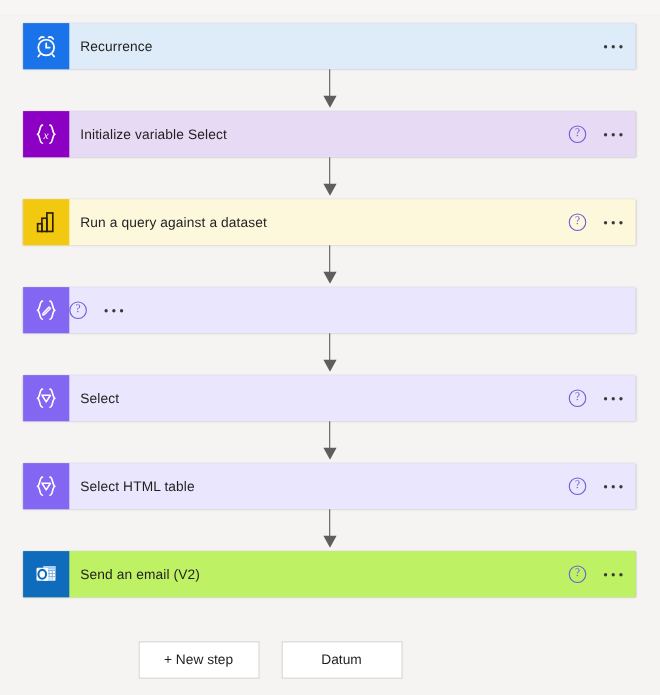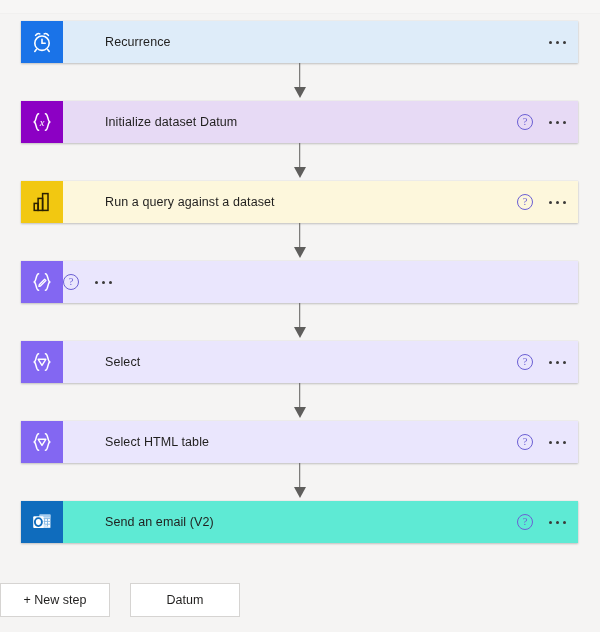--- a/index.html
+++ b/index.html
@@ -34,21 +34,20 @@
   }
   .card .title{
     flex:1 1 auto;
     display:flex;align-items:center;
     padding-left:10px;
     font-size:12.5px;
     color:#201f1e;
     letter-spacing:.1px;
     white-space:nowrap;
     overflow:hidden;
-    margin-left:32px;
   }
   .card .actions{
     flex:0 0 auto;
     display:flex;align-items:center;
     padding-right:10px;
     gap:14px;
   }
   .help{
     width:16px;height:16px;border-radius:50%;
     border:1.2px solid #6b5fd4;
@@ -69,21 +68,21 @@
 
   
   .card.v-blue{background:#deecf9;}
   .card.v-blue .iconbox{background:#1a73e8;}
   .card.v-violet{background:#e7daf5;}
   .card.v-violet .iconbox{background:#8c00c4;}
   .card.v-yellow{background:#fdf7dc;}
   .card.v-yellow .iconbox{background:#f2c811;}
   .card.v-lav{background:#eae6fd;}
   .card.v-lav .iconbox{background:#8367f2;}
-  .card.v-outlook{background:#5eead4;}
+  .card.v-outlook{background:#bef264;}
   .card.v-outlook .iconbox{background:#0f6cbd;}
 
   
   .connector{
     position:relative;height:38px;
     display:flex;justify-content:center;
   }
   .connector .stem{
     position:absolute;left:50%;top:0;
     transform:translateX(-50%);
@@ -94,21 +93,21 @@
     transform:translateX(-50%);
     width:0;height:0;
     border-left:6px solid transparent;
     border-right:6px solid transparent;
     border-top:11px solid #5f5e5c;
   }
 
   
   .footer{
     position:absolute;left:0;top:583px;width:491px;
-    display:flex;gap:20px;
+    display:flex;justify-content:center;gap:20px;
   }
   .btn{
     min-width:110px;height:34px;
     background:#ffffff;
     border:1px solid #d6d4d2;
     font-size:12.5px;color:#201f1e;
     display:flex;align-items:center;justify-content:center;
     cursor:pointer;
     font-family:"Liberation Sans",sans-serif;
     box-sizing:border-box;
@@ -147,21 +146,21 @@
         <span class="head"></span>
       </div>
       <div class="card v-violet">
         <div class="iconbox">
           <svg class="icon-svg" width="26" height="26" viewBox="0 0 26 26">
       <path d="M9.6 4.8 C6.8 4.8 7.6 11.6 5.4 13 C7.6 14.4 6.8 21.2 9.6 21.2" fill="none" stroke="#fff" stroke-width="1.5" stroke-linecap="round"></path>
       <path d="M16.4 4.8 C19.2 4.8 18.4 11.6 20.6 13 C18.4 14.4 19.2 21.2 16.4 21.2" fill="none" stroke="#fff" stroke-width="1.5" stroke-linecap="round"></path>
       <text x="13" y="17.2" text-anchor="middle" fill="#fff" font-family="Liberation Serif, serif" font-style="italic" font-size="10.5">x</text>
           </svg>
         </div>
-        <div class="title">Initialize dataset Datum</div>
+        <div class="title">Initialize variable Select</div>
         <div class="actions">
           <div class="help">?</div>
           <div class="ellipsis">
             <i></i>
             <i></i>
             <i></i>
           </div>
         </div>
       </div>
       <div class="connector">

